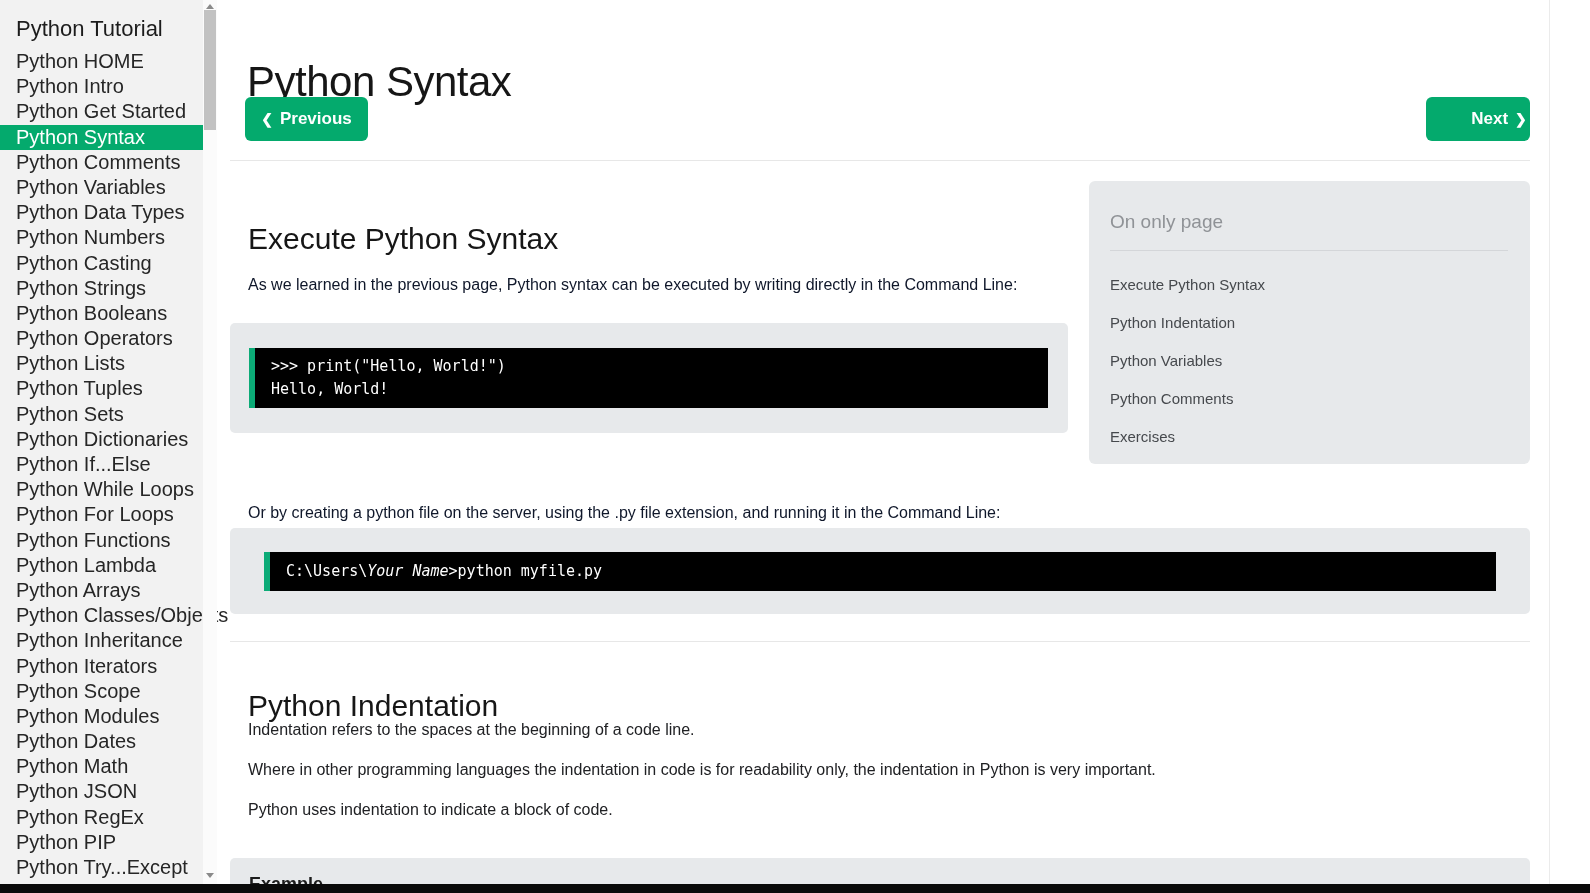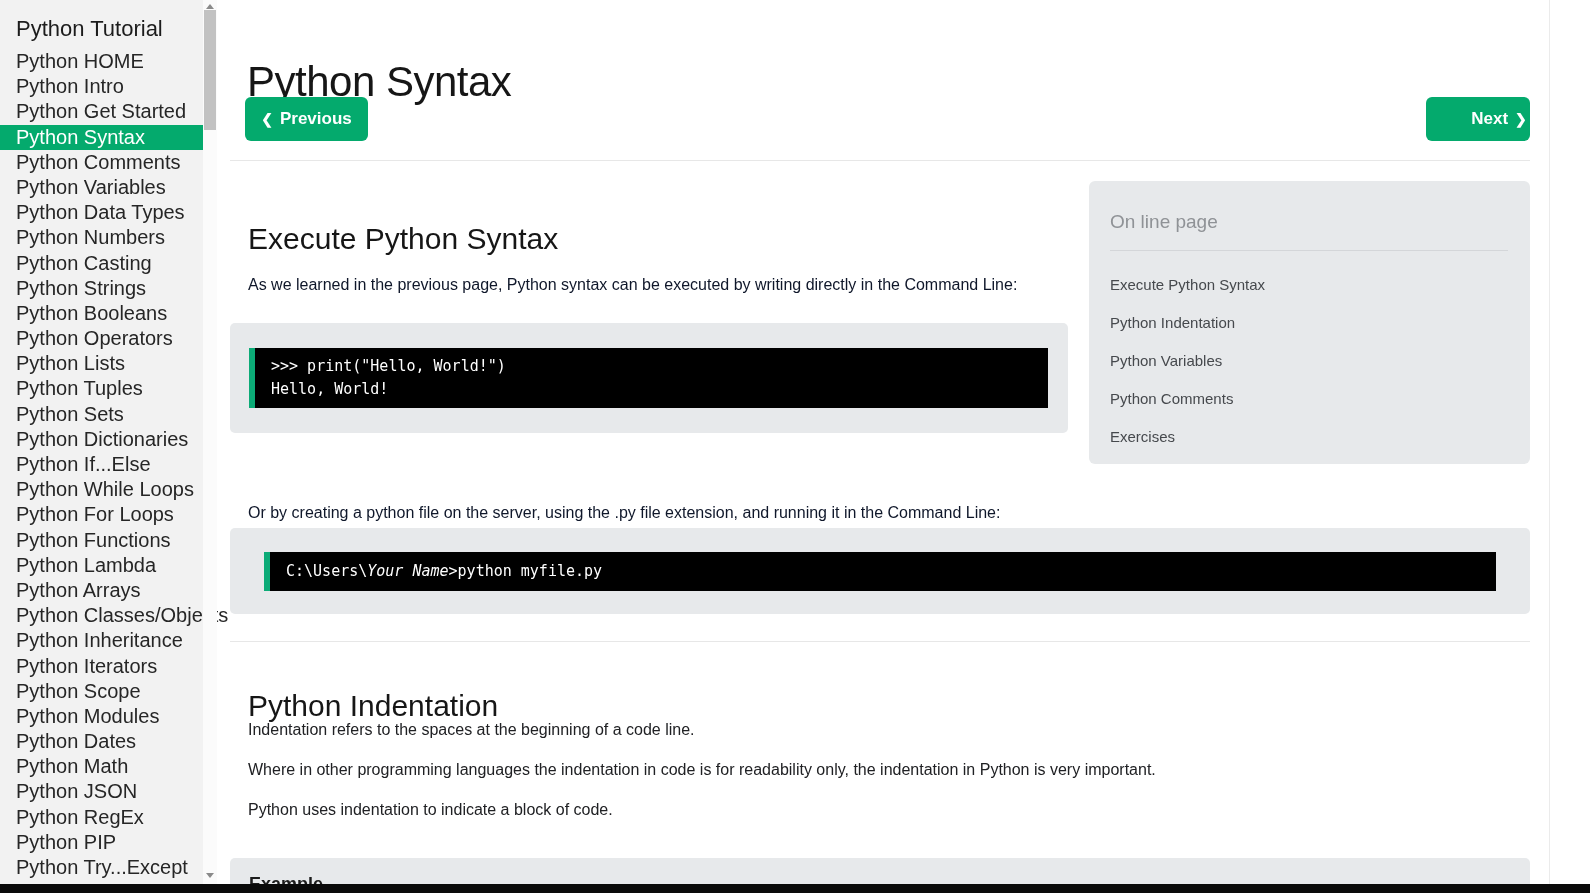--- a/index.html
+++ b/index.html
@@ -137,21 +137,21 @@
 
   <p class="para p-outro">Or by creating a python file on the server, using the .py file extension, and running it in the Command Line:</p>
 
   <div class="example ex2">
     <div class="terminal t2">
       <div class="code-line"><span>C:\Users\</span><span class="cmd-user">Your Name</span><span>&gt;python myfile.py</span></div>
     </div>
   </div>
 
   <section class="onpage">
-    <div class="onpage-title">On line page</div>
+    <div class="onpage-title">On only page</div>
     <div class="onpage-div"></div>
     <div class="onpage-list">
         <div class="onpage-link">Execute Python Syntax</div>
         <div class="onpage-link">Python Indentation</div>
         <div class="onpage-link">Python Variables</div>
         <div class="onpage-link">Python Comments</div>
         <div class="onpage-link">Exercises</div>
       </div>
   </section>
 

